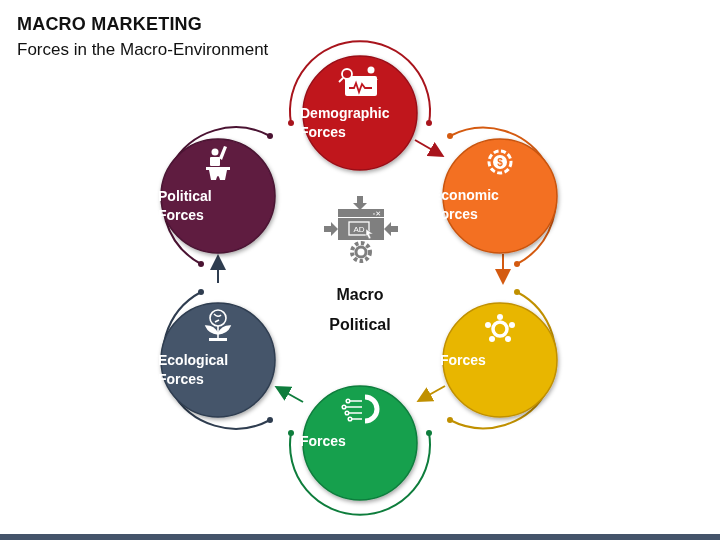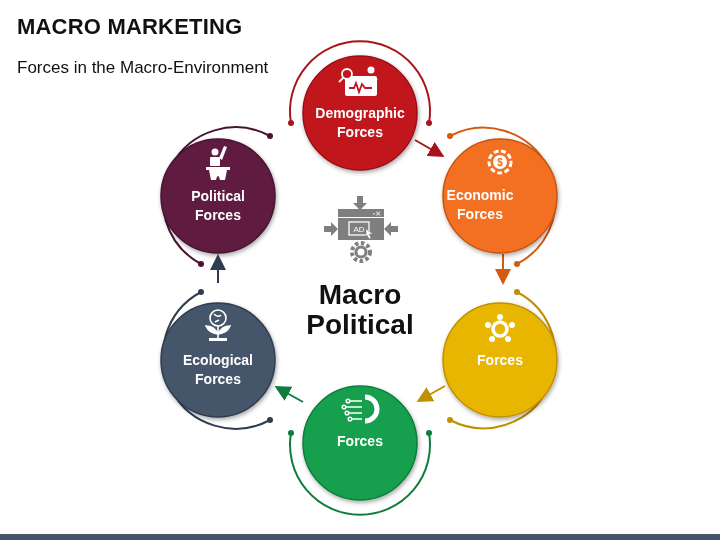--- a/index.html
+++ b/index.html
@@ -1,22 +1,22 @@
 <!DOCTYPE html>
 <html><head>
 <meta charset="utf-8">
 <style>
   html, body { margin:0; padding:0; }
   body { width:720px; height:540px; background:#ffffff; position:relative; overflow:hidden;
          font-family: "Liberation Sans", "DejaVu Sans", sans-serif; }
-  .title { position:absolute; left:17px; top:14px; font-size:22px; font-weight:bold; color:#111; letter-spacing:0.2px; }
-  .subtitle { position:absolute; left:17px; top:58px; font-size:17px; color:#111; }
+  .title { position:absolute; left:17px; top:14px; font-size:18px; font-weight:bold; color:#111; letter-spacing:0.2px; }
+  .subtitle { position:absolute; left:17px; top:40px; font-size:17px; color:#111; }
   svg.diagram { position:absolute; left:0; top:0; }
-  .node-label { position:absolute; width:120px; text-align:center; color:#fff; font-size:14px; font-weight:bold; line-height:19px; }
-  .center-text { position:absolute; left:290px; top:280px; width:140px; text-align:center; font-size:28px; font-weight:bold; color:#111; line-height:30px; }
+  .node-label { position:absolute; width:120px; text-align:left; color:#fff; font-size:14px; font-weight:bold; line-height:19px; }
+  .center-text { position:absolute; left:290px; top:280px; width:140px; text-align:center; font-size:16px; font-weight:bold; color:#111; line-height:30px; }
   .footer-bar { position:absolute; left:0; top:534px; width:720px; height:6px; background:#44546a; }
 </style>
 </head>
 <body>
 
 <div class="title">MACRO MARKETING</div>
 <div class="subtitle">Forces in the Macro-Environment</div>
 
 <svg class="diagram" width="720" height="540" viewBox="0 0 720 540">
   <defs>
@@ -149,21 +149,21 @@
     <circle cx="361" cy="252" r="9" fill="none" stroke="#7f7f7f" stroke-width="4" stroke-dasharray="3.5,2.5"></circle>
     <circle cx="361" cy="252" r="6.5" fill="#7f7f7f"></circle>
     <circle cx="361" cy="252" r="3.5" fill="#fff"></circle>
   </g>
 </svg>
 
 <div class="node-label" style="left:300px;top:104px;">
   <div>Demographic</div>
   <div>Forces</div>
 </div>
-<div class="node-label" style="left:420px;top:186px;">
+<div class="node-label" style="left:432px;top:186px;">
   <div>Economic</div>
   <div>Forces</div>
 </div>
 <div class="node-label" style="left:440px;top:351px;">
   <div>Forces</div>
 </div>
 <div class="node-label" style="left:300px;top:432px;">
   <div>Forces</div>
 </div>
 <div class="node-label" style="left:158px;top:351px;">

